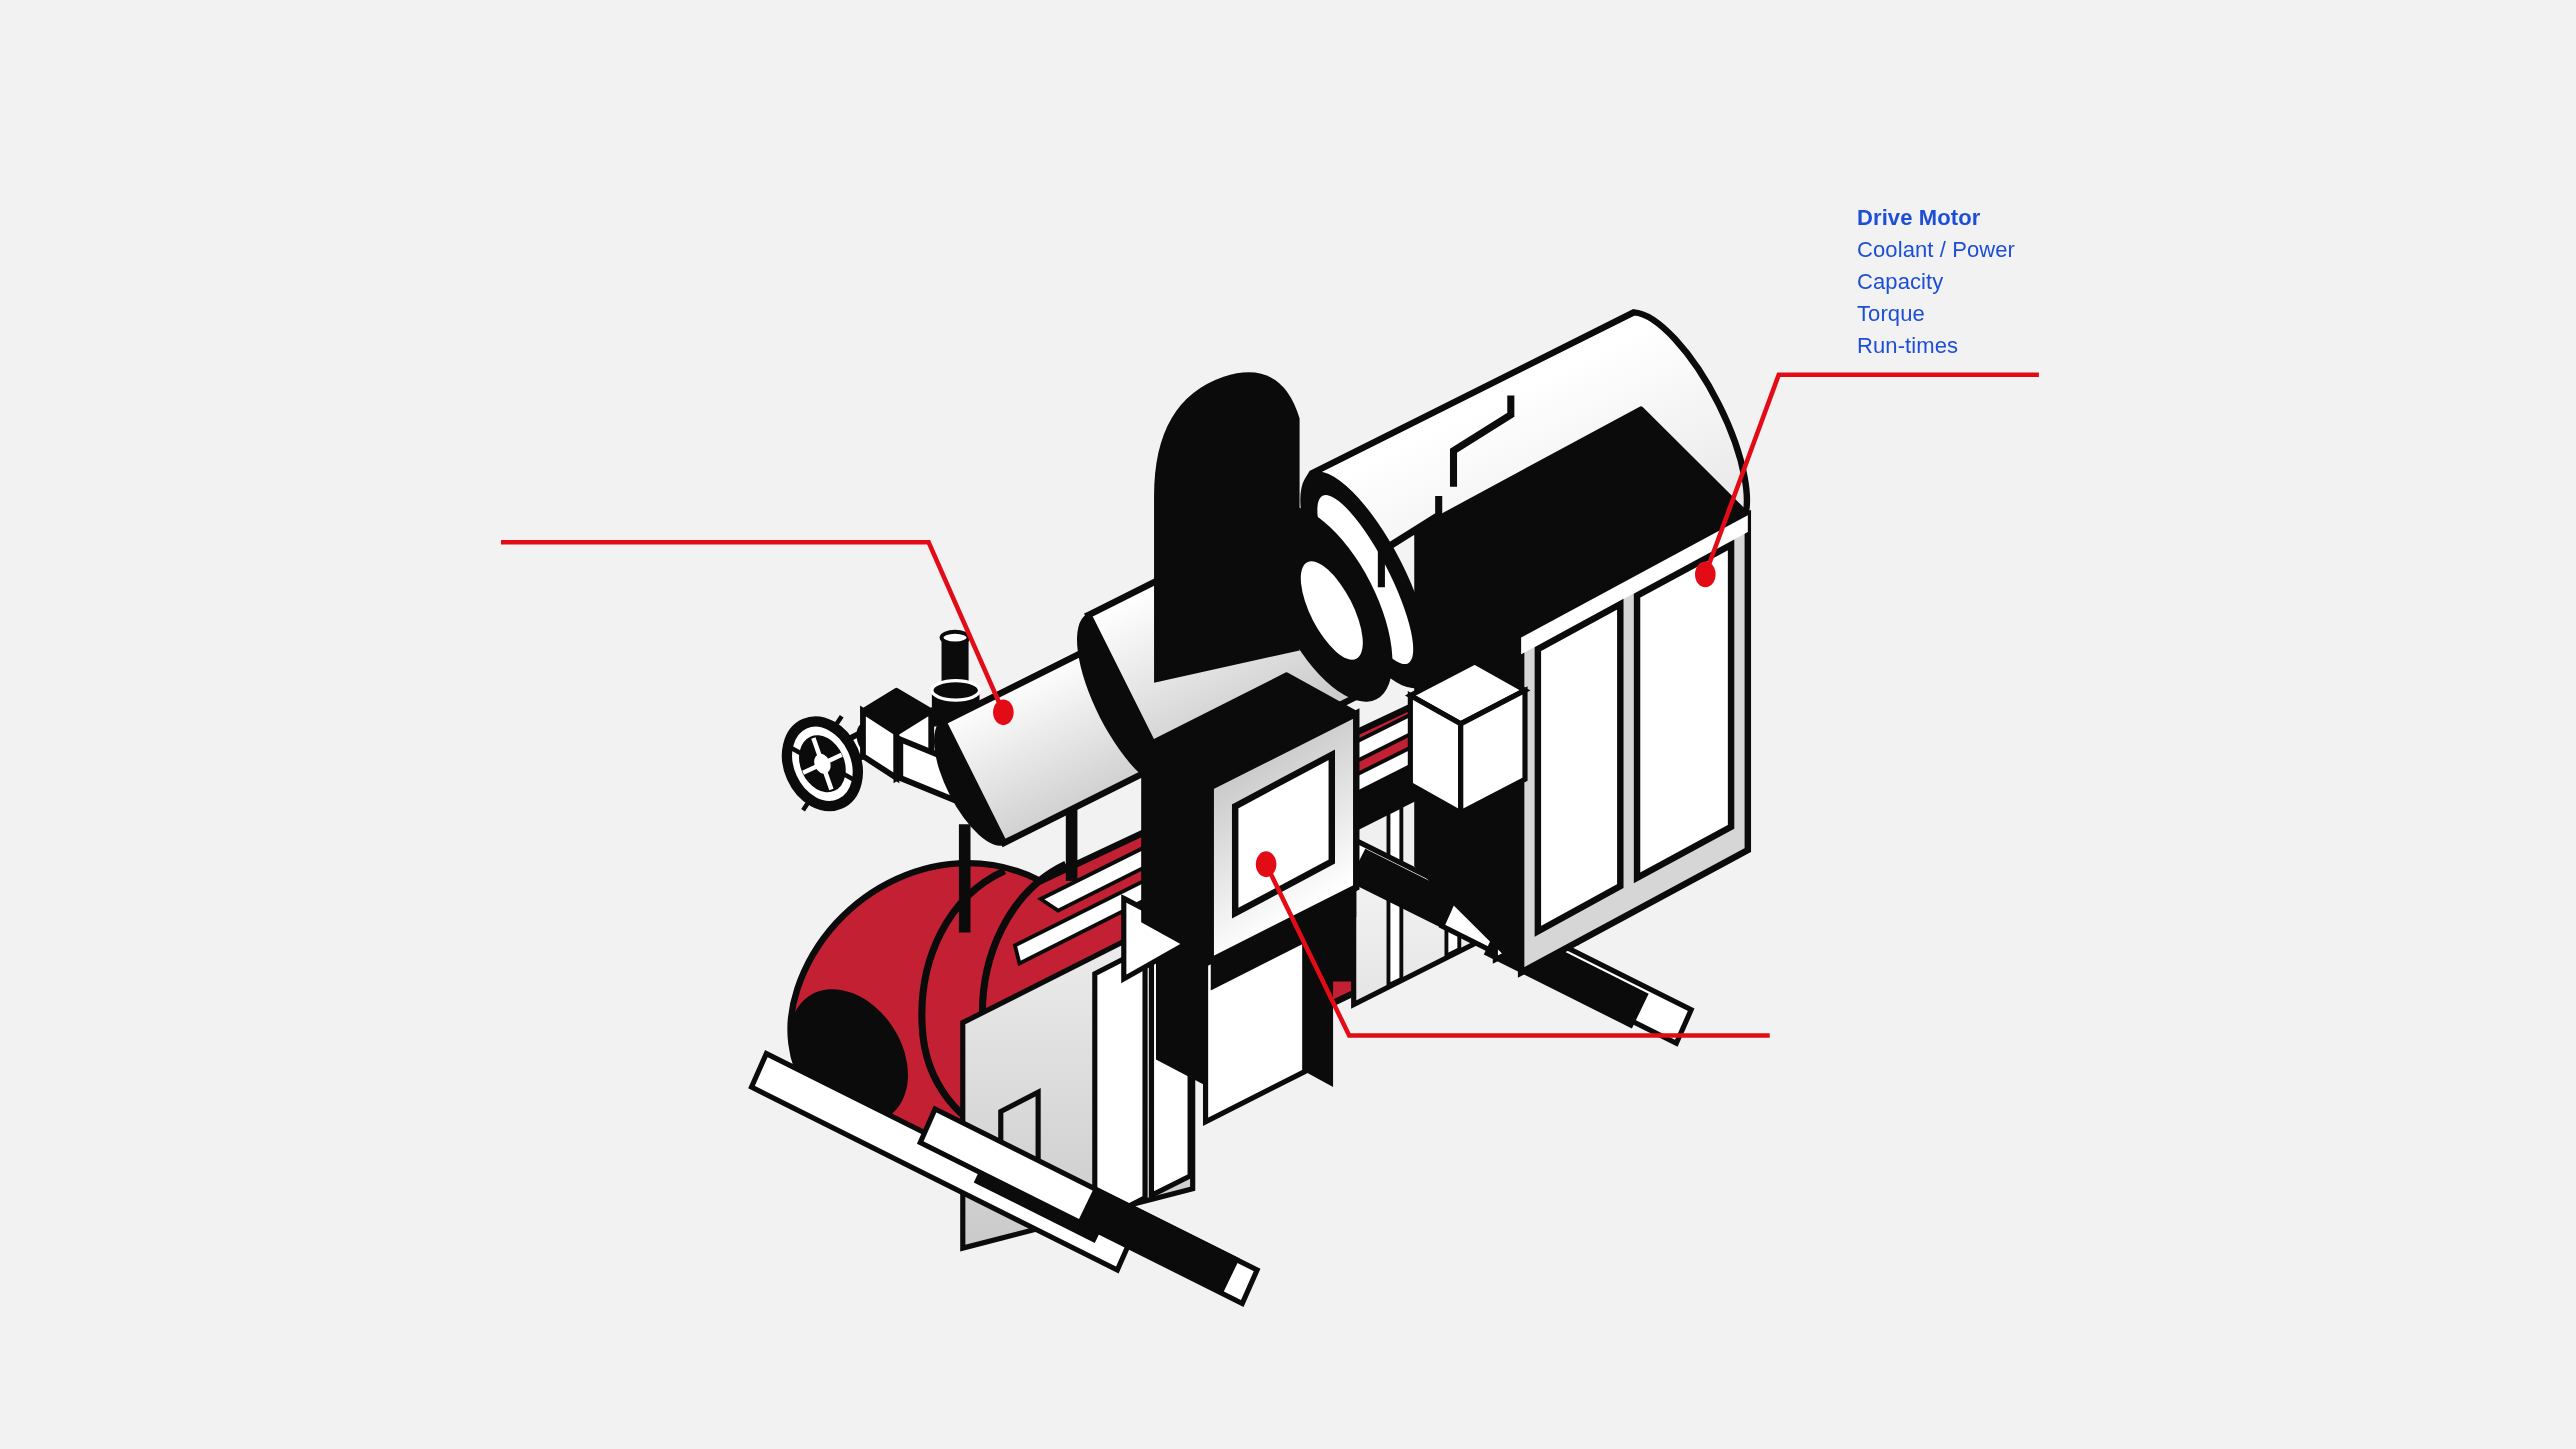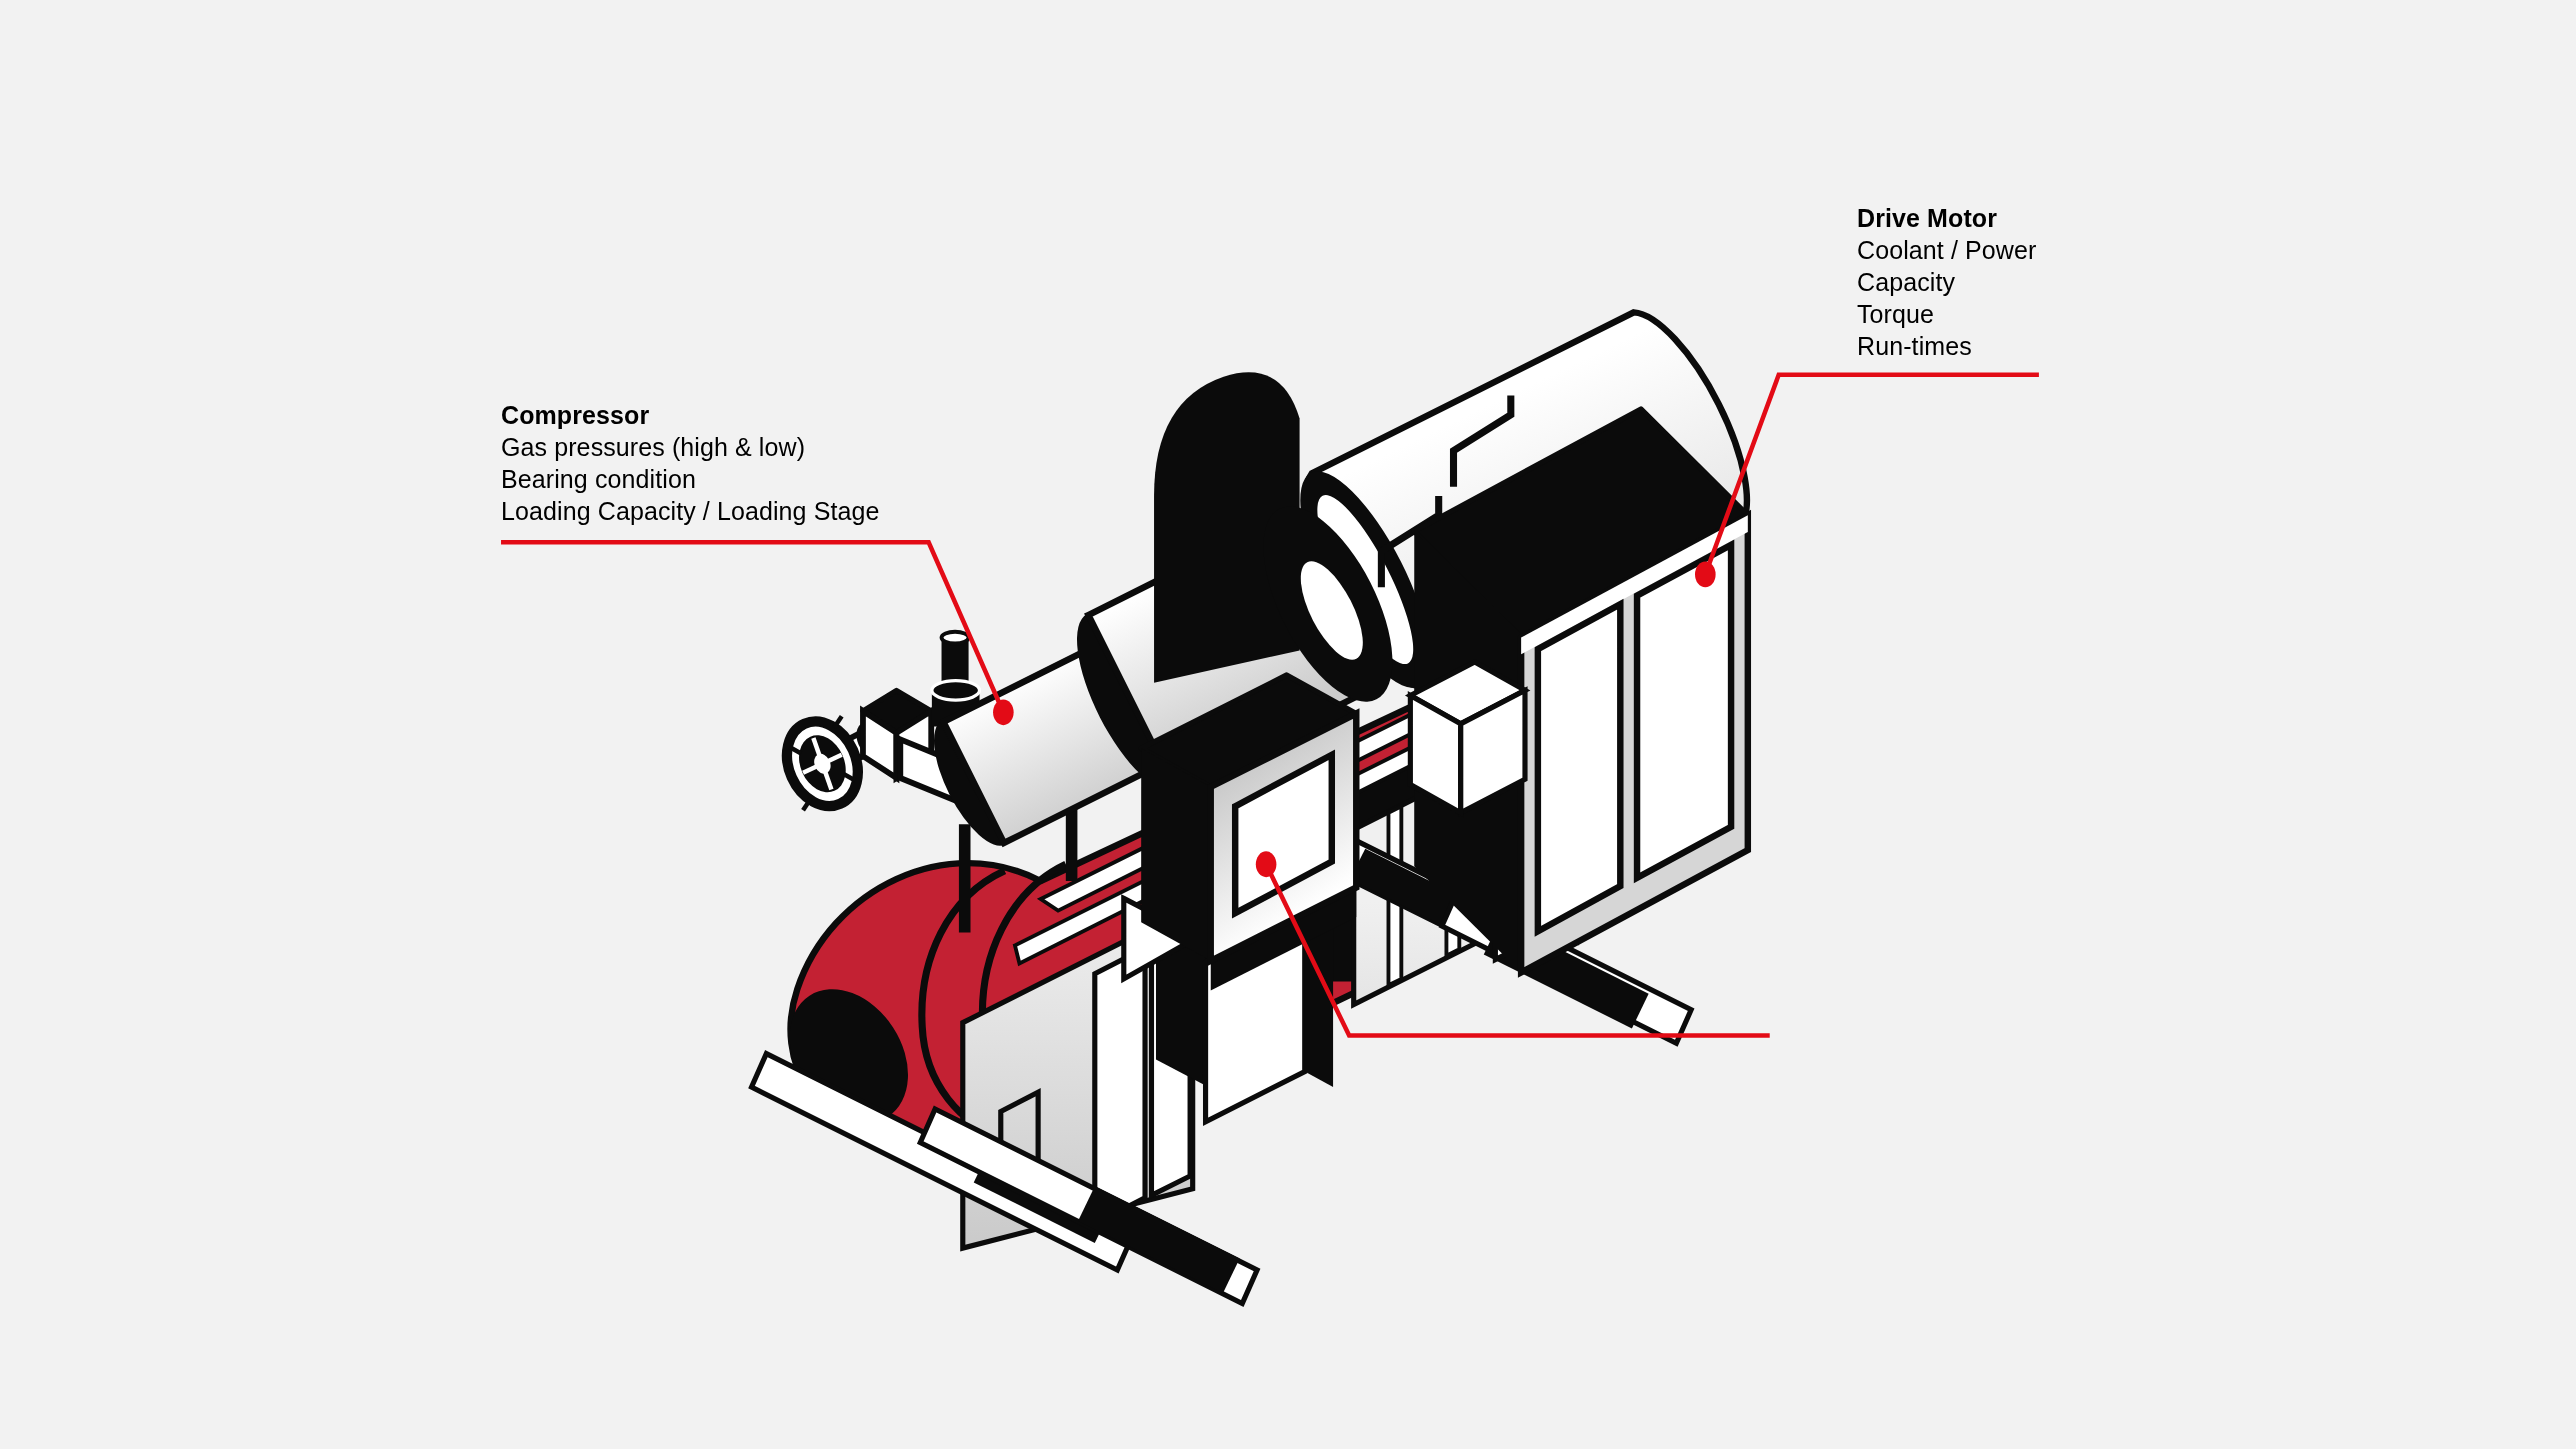--- a/index.html
+++ b/index.html
@@ -1,19 +1,19 @@
 <!DOCTYPE html>
 <html style="font-size:10.3px"><head>
 <meta charset="utf-8">
 <style>
   html,body{margin:0;padding:0;}
   body{background:#f2f2f2;font-family:"Liberation Sans",sans-serif;}
   .stage{position:relative;width:2576px;height:1449px;background:#f2f2f2;overflow:hidden;}
   .stage svg{position:absolute;left:0;top:0;}
-  .label{position:absolute;color:#000000;font-size:25px;line-height:32px;letter-spacing:0.1px;white-space:nowrap;}
+  .label{position:absolute;color:#1d4ed8;font-size:22px;line-height:32px;letter-spacing:0.1px;white-space:nowrap;}
   .label .t{font-weight:700;}
 </style>
 </head>
 <body>
 
 <div class="stage">
 
 <svg width="2576" height="1449" viewBox="0 0 4000 2250">
   <defs>
     <linearGradient id="gBarrel" gradientUnits="userSpaceOnUse" x1="1670" y1="1010" x2="1764" y2="1198">
@@ -159,26 +159,20 @@
     <polyline points="3166,582 2762,582 2648,892"></polyline>
     <polyline points="2748,1608 2095,1608 1966,1342"></polyline>
   </g>
   <g fill="#e30b16">
     <ellipse cx="1558" cy="1106" rx="16" ry="20"></ellipse>
     <ellipse cx="2648" cy="892" rx="16" ry="20"></ellipse>
     <ellipse cx="1966" cy="1342" rx="16" ry="20"></ellipse>
   </g>
 </svg>
 
-<div class="label" style="left:501px;top:399px;">
-  <div class="t">Compressor</div>
-  <div>Gas pressures (high &amp; low)</div>
-  <div>Bearing condition</div>
-  <div>Loading Capacity / Loading Stage</div>
-</div>
 
 <div class="label" style="left:1857px;top:202px;">
   <div class="t">Drive Motor</div>
   <div>Coolant / Power</div>
   <div>Capacity</div>
   <div>Torque</div>
   <div>Run-times</div>
 </div>
 
 

